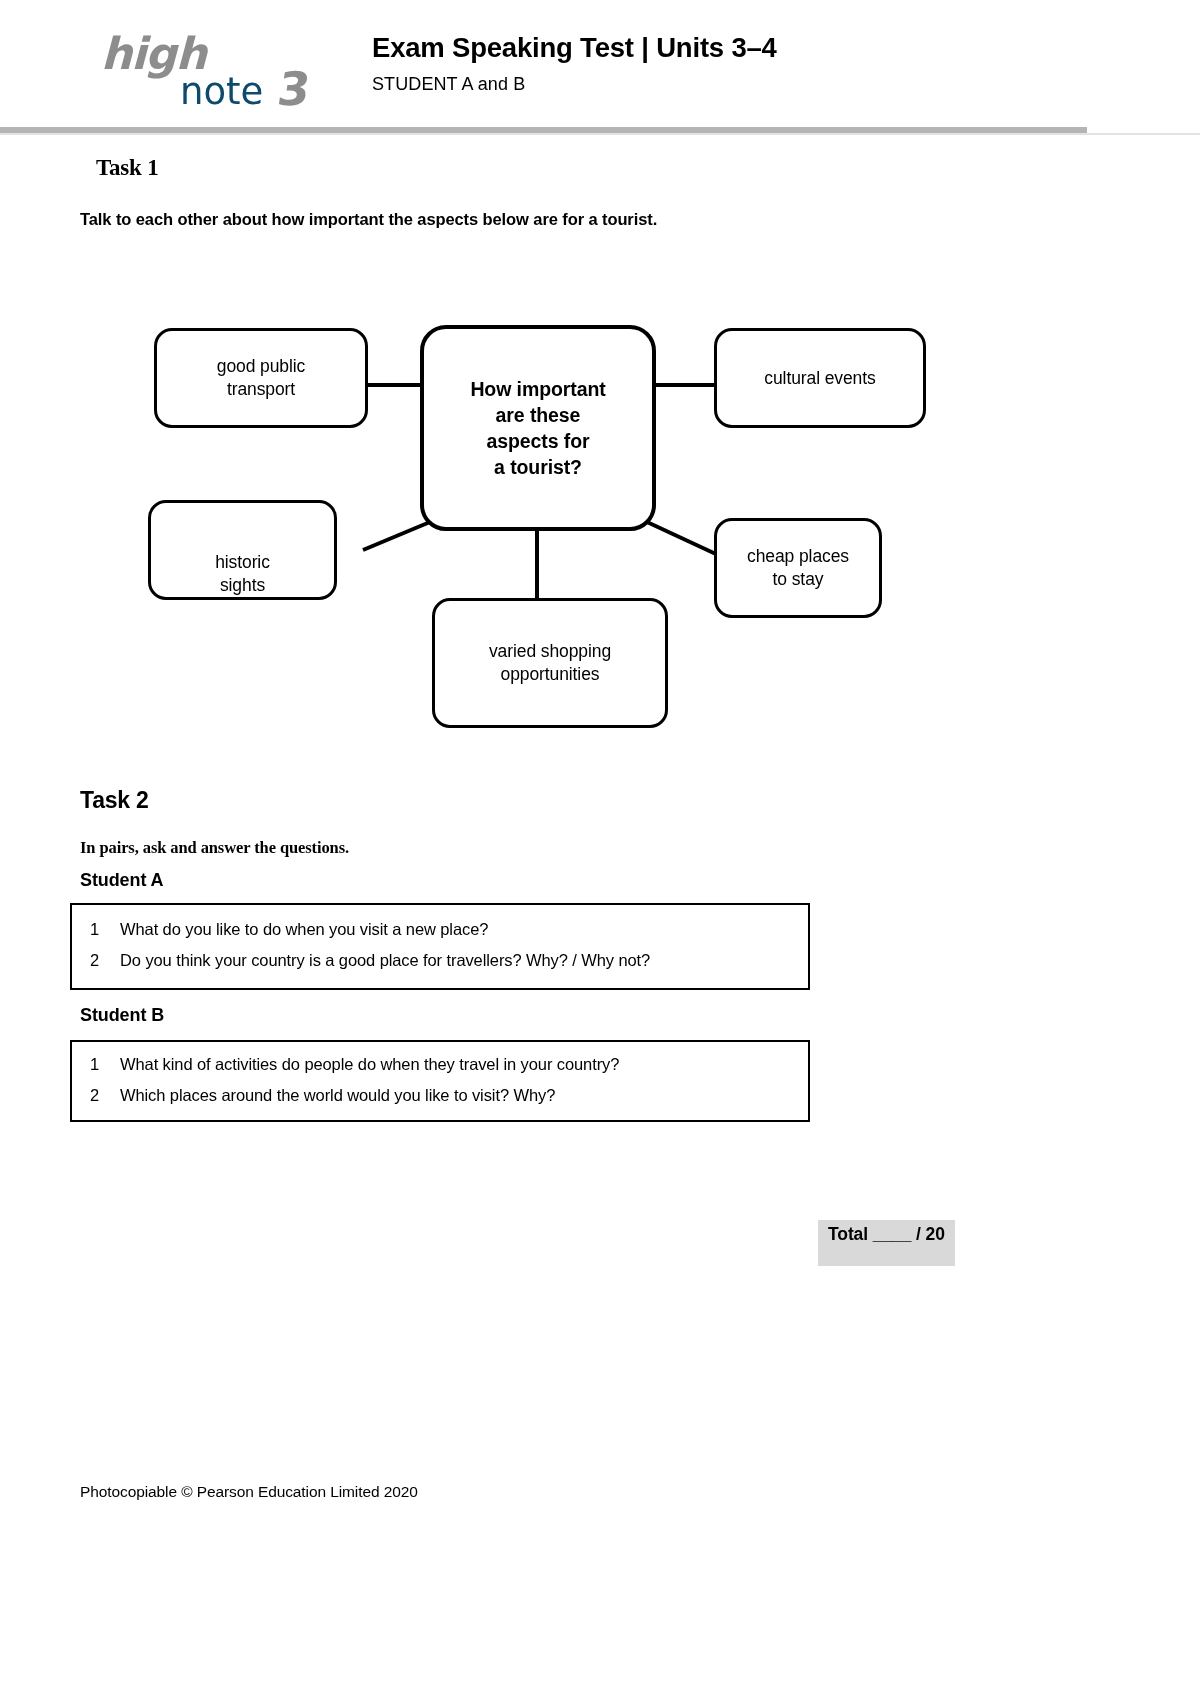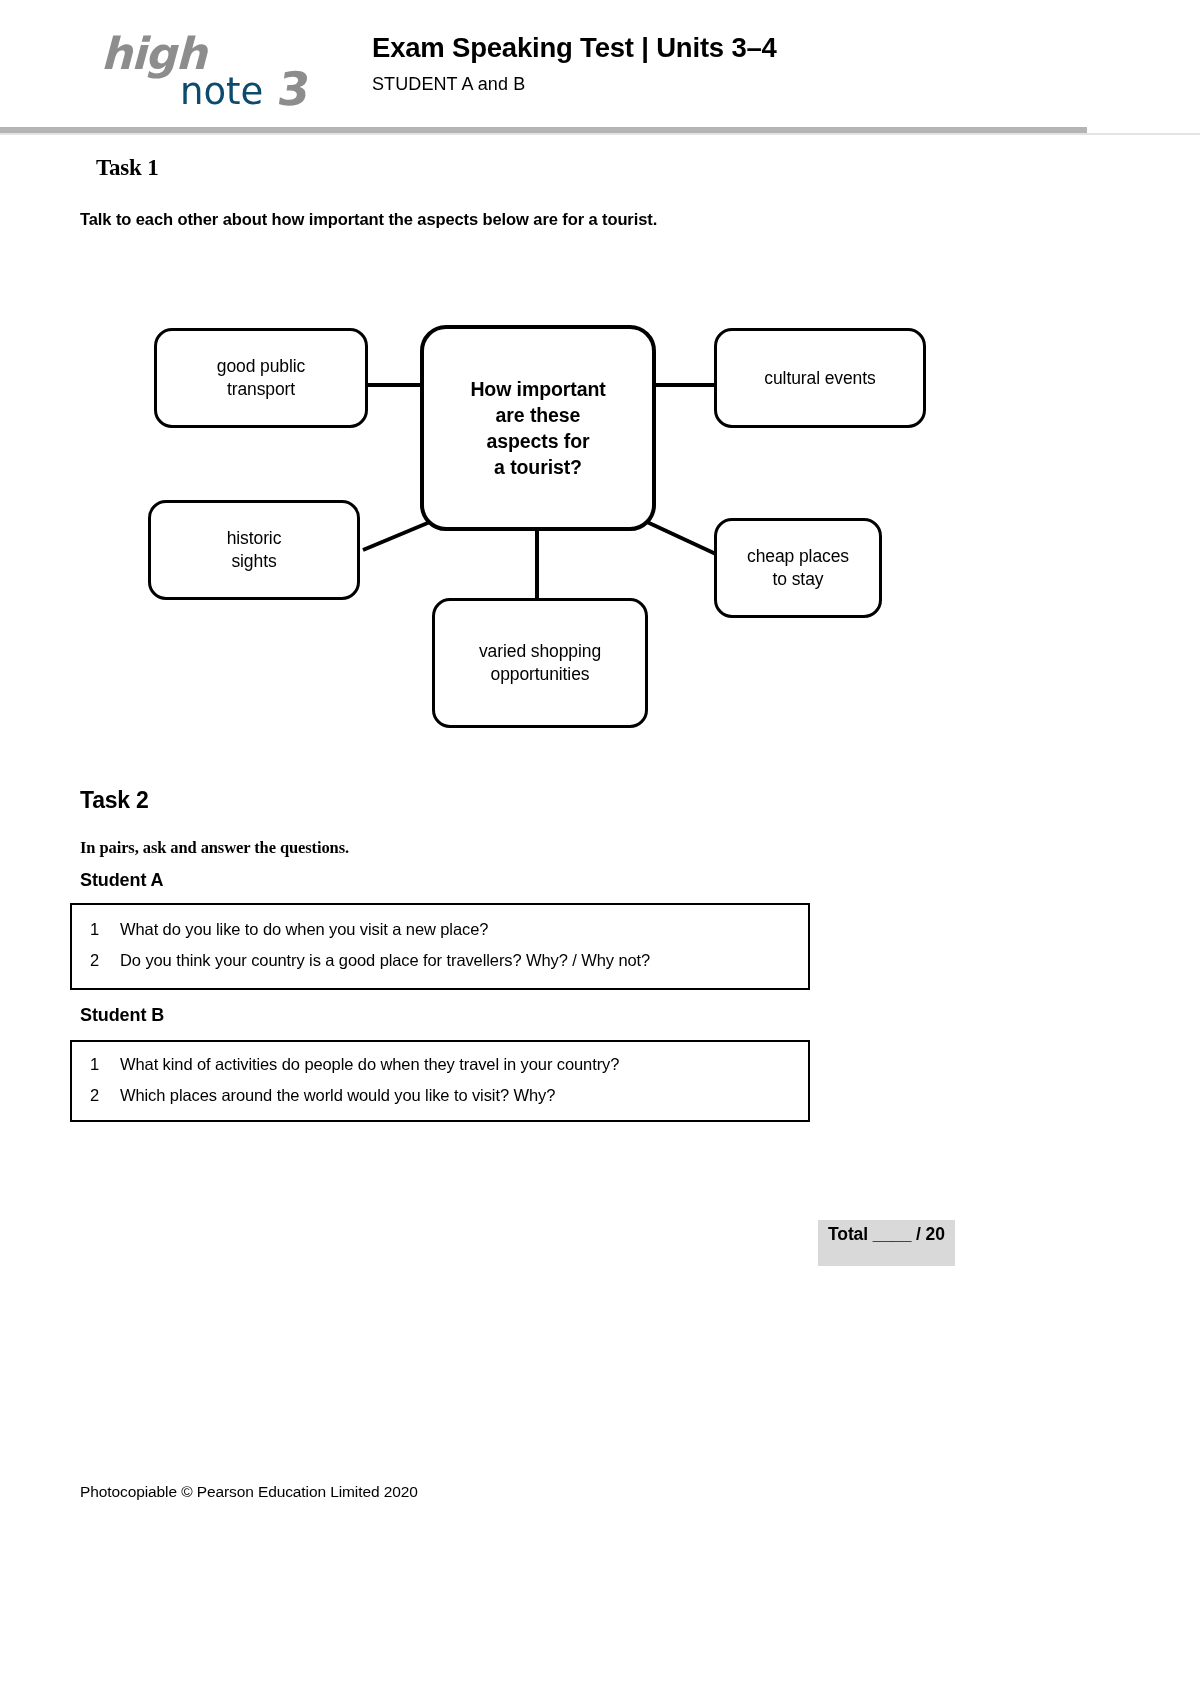--- a/index.html
+++ b/index.html
@@ -263,35 +263,35 @@
         <div>transport</div>
       </div>
     </div>
 
     <div class="mm-box" style="left:634px; top:28px; width:212px; height:100px;text-align:center;">
       <div>
         <div>cultural events</div>
       </div>
     </div>
 
-    <div class="mm-box" style="left:68px; top:200px; width:212px; height:100px;">
+    <div class="mm-box" style="left:68px; top:200px; width:189px; height:100px;align-items:flex-end;">
       <div>
         <div>historic</div>
         <div>sights</div>
       </div>
     </div>
 
     <div class="mm-box" style="left:634px; top:198px; width:168px; height:100px;margin-top:20px;">
       <div>
         <div>cheap places</div>
         <div>to stay</div>
       </div>
     </div>
 
-    <div class="mm-box" style="left:352px; top:298px; width:216px; height:130px;">
+    <div class="mm-box" style="left:352px; top:298px; width:236px; height:130px;">
       <div>
         <div>varied shopping</div>
         <div>opportunities</div>
       </div>
     </div>
 
   </div>
 
   <div class="task-heading" style="left:80px; top:787px;">Task 2</div>
 

